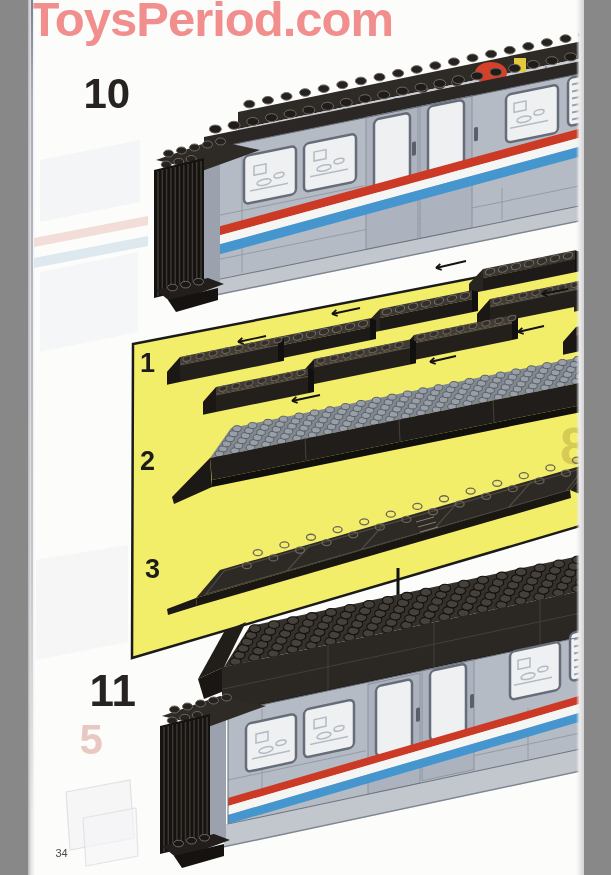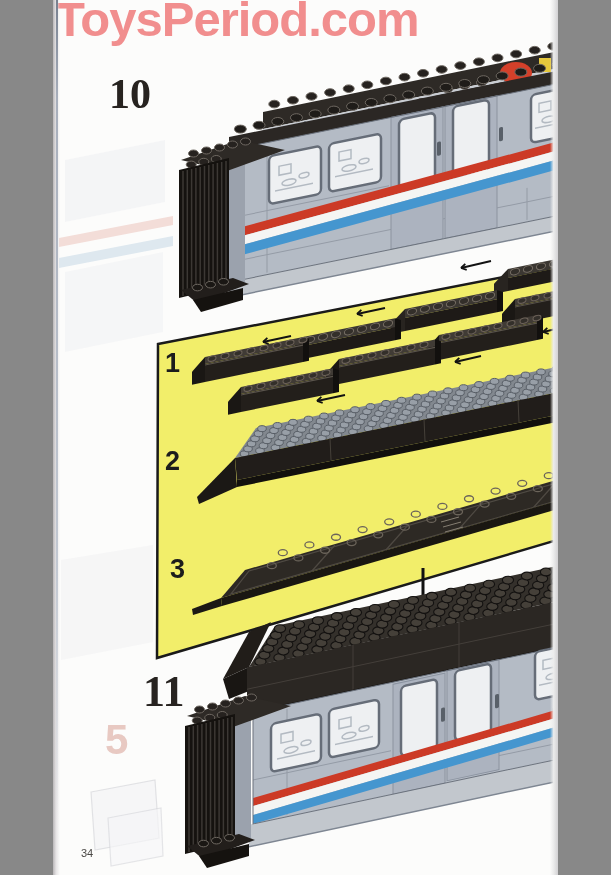--- a/index.html
+++ b/index.html
@@ -1,29 +1,29 @@
 <!DOCTYPE html>
 <html><head>
 <meta charset="utf-8">
 <style>
   html,body{margin:0;padding:0;background:#888;}
   .page{
-    position:relative;width:505px;height:875px;margin:0 auto;
+    position:relative;width:556px;height:875px;margin:0 auto;
     background:#fcfcfb;overflow:hidden;
     font-family:"Liberation Sans", sans-serif;
   }
   .scene{position:absolute;left:0;top:0;}
   .watermark{
     position:absolute;left:2px;top:-9px;
     font-size:49px;font-weight:bold;letter-spacing:-1px;
     color:#f18e8e;white-space:nowrap;z-index:6;
   }
-  .step-num{position:absolute;font-weight:bold;color:#272320;z-index:5;font-family:Liberation Serif, serif;}
+  .step-num{position:absolute;font-weight:bold;color:#272320;z-index:5;}
   .step-10{left:56px;top:70px;font-size:42px;}
-  .step-11{left:62px;top:666px;font-size:44px;margin-left:28px;}
+  .step-11{left:62px;top:666px;font-size:44px;}
   .page-num{position:absolute;left:28px;top:847px;font-size:11px;color:#4a4845;z-index:5;text-align:right;}
   .ghost-5{
     position:absolute;left:52px;top:716px;font-size:42px;font-weight:bold;
     color:rgba(212,150,138,0.5);z-index:2;
   }
   .edge-left{
     position:absolute;left:0;top:0;width:7px;height:875px;z-index:7;
     background:linear-gradient(to right,#b9b6b8 0%,#e6e4e5 45%,rgba(255,255,255,0) 100%);
   }
   .edge-left-line{

